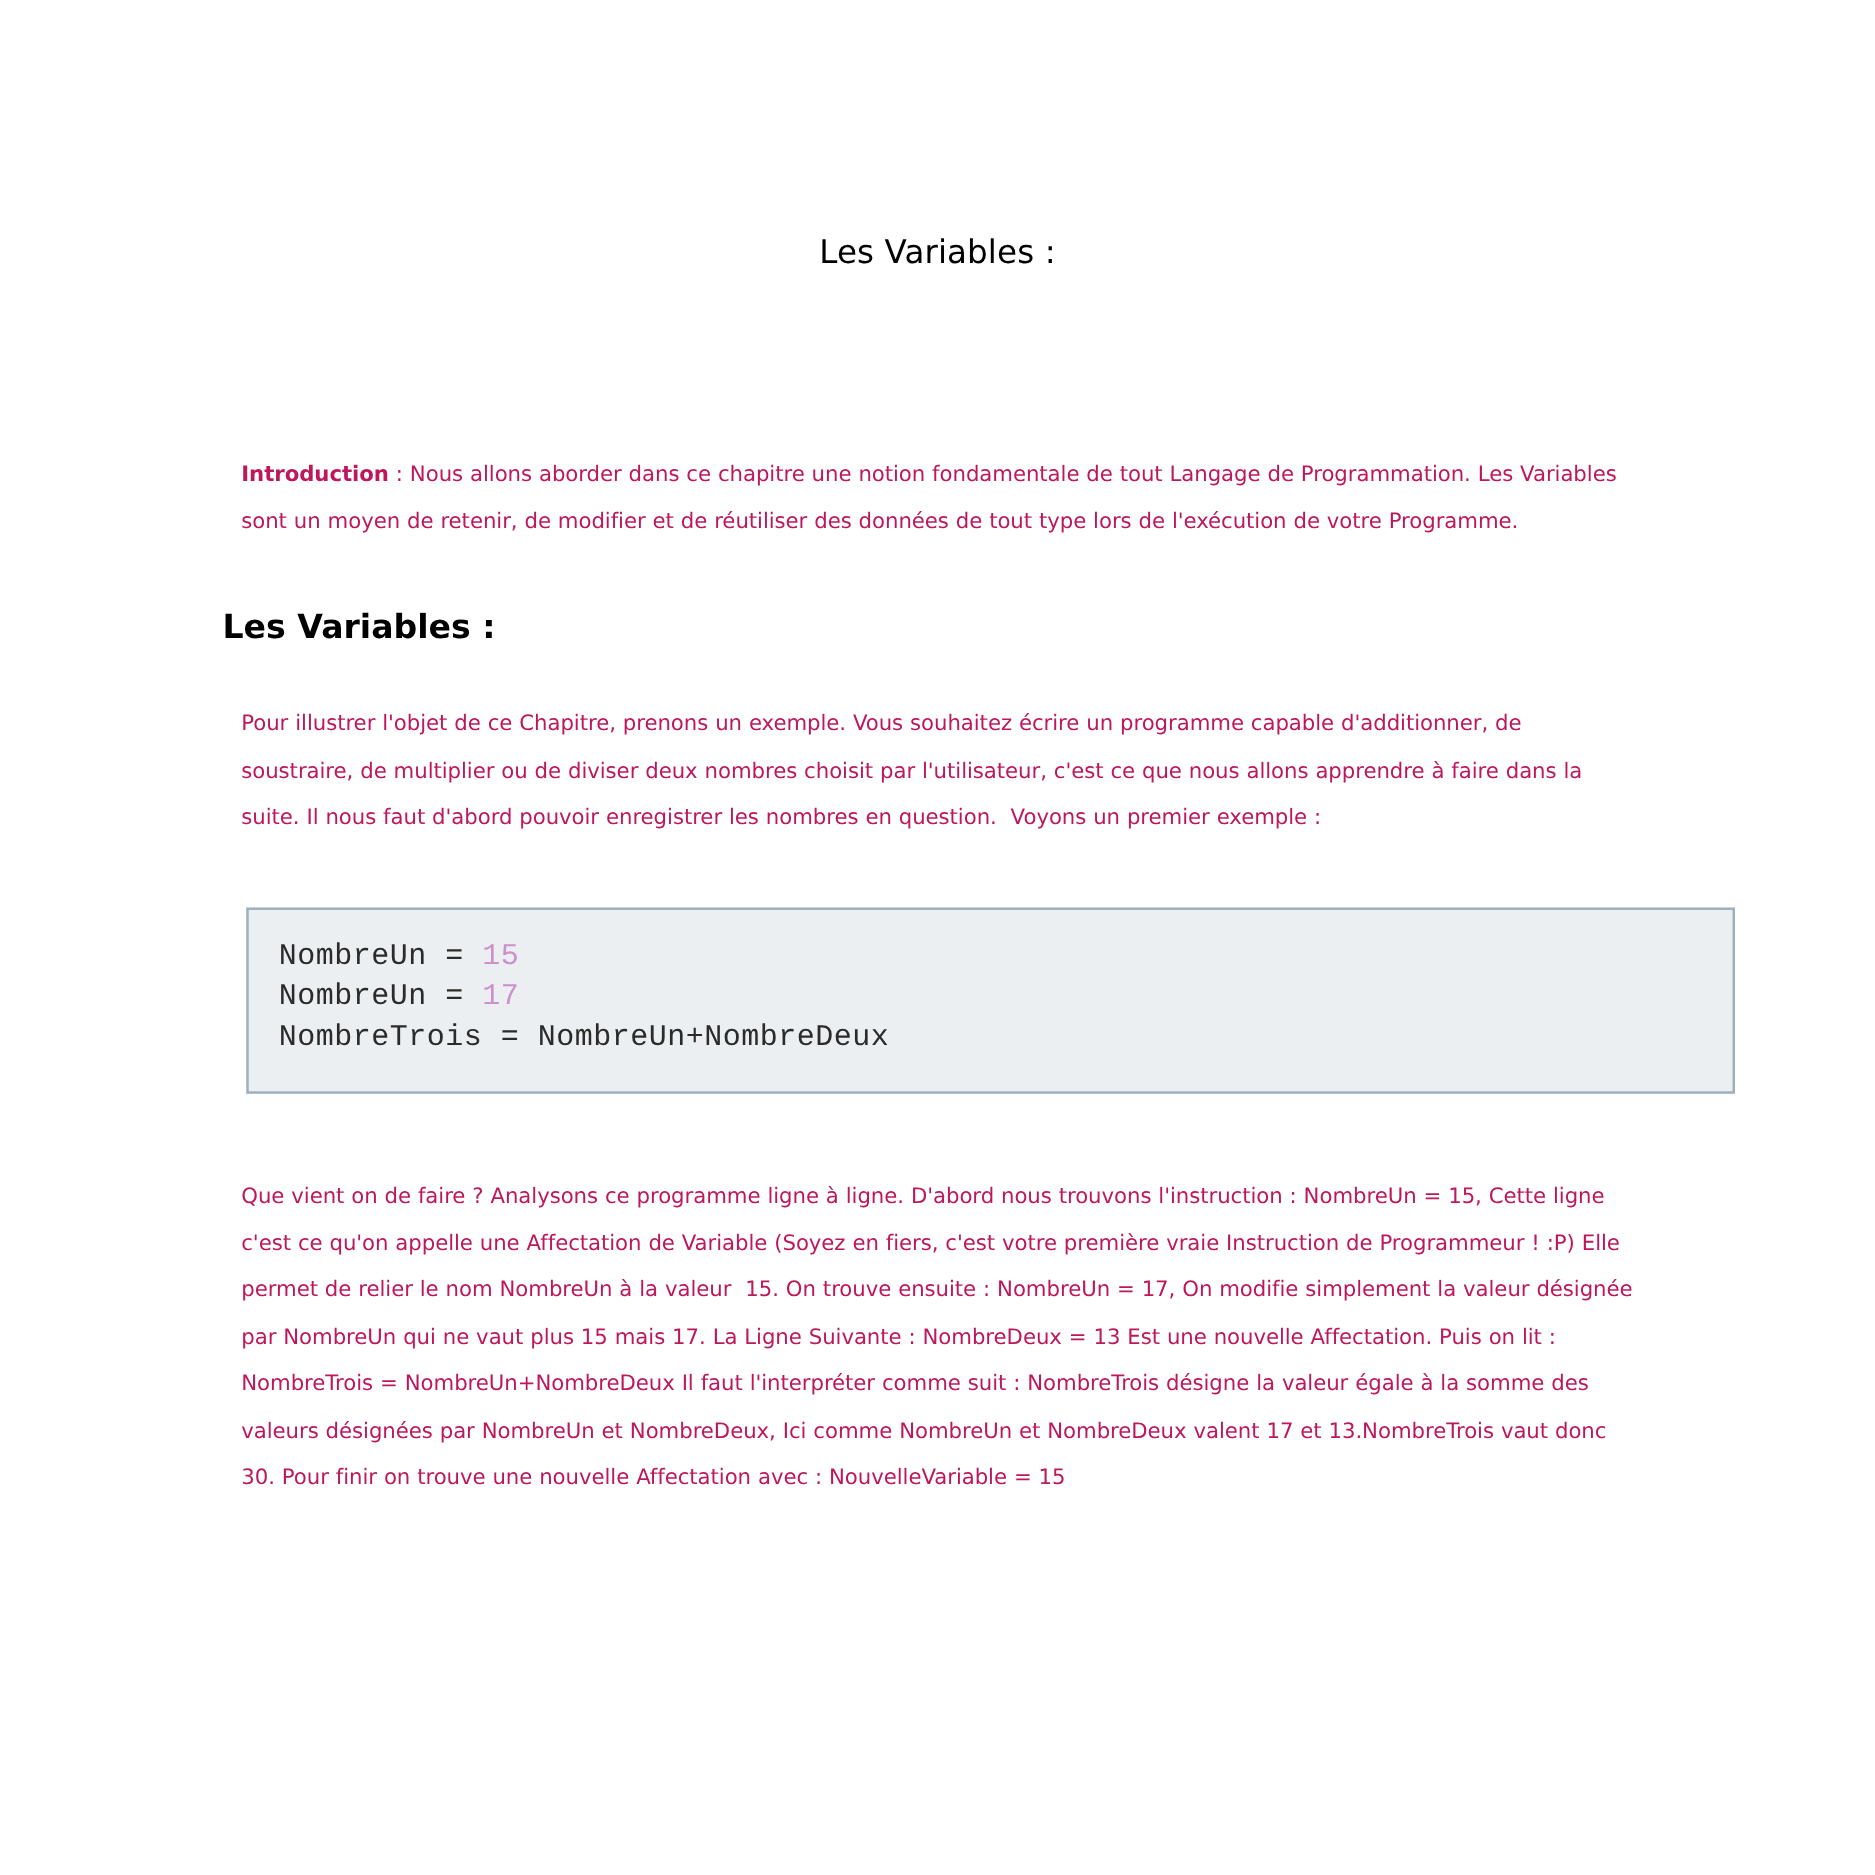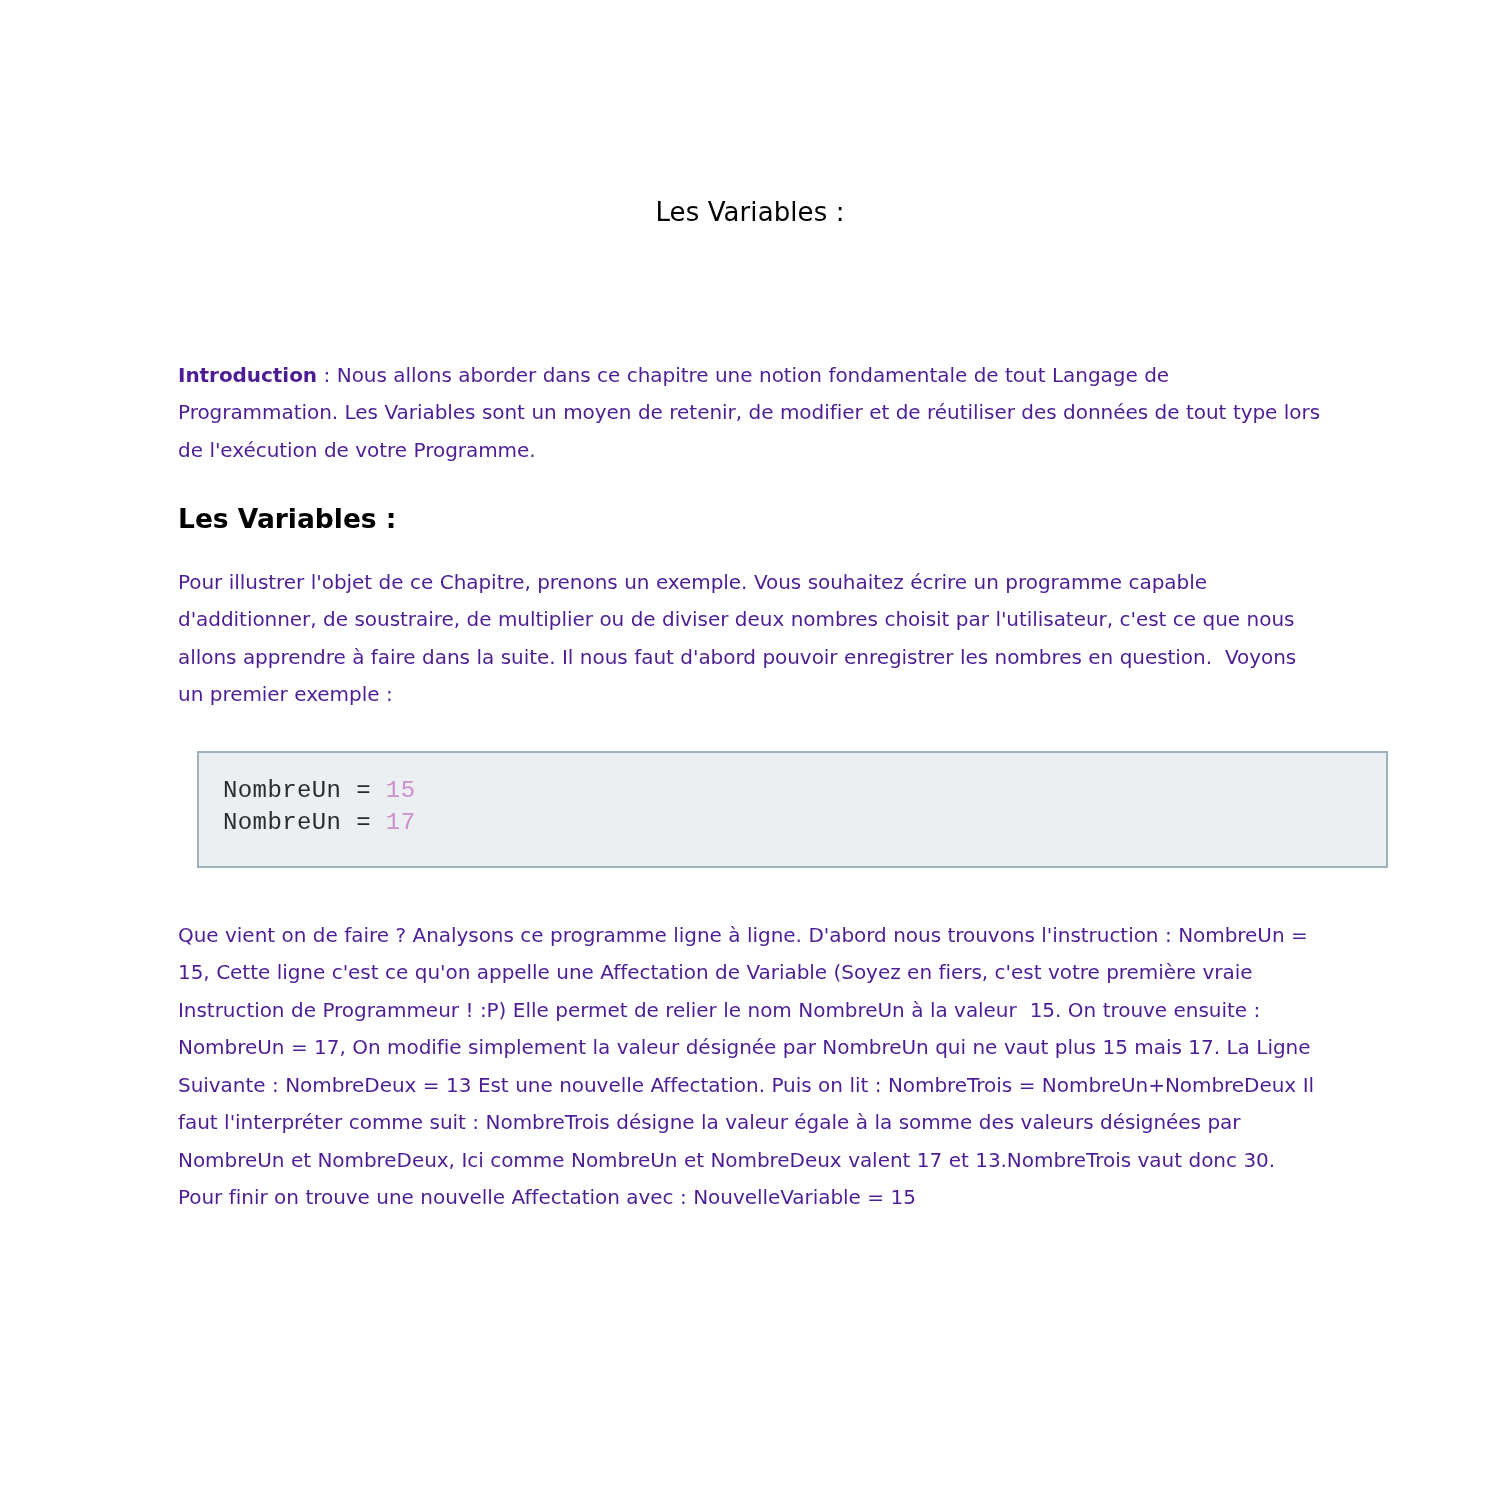--- a/index.html
+++ b/index.html
@@ -22,42 +22,42 @@
     width: 1500px;
     height: 1500px;
     background: #ffffff;
     box-sizing: border-box;
     overflow: hidden;
   }
 
   .content {
     position: absolute;
     left: 178px;
-    top: 18px;
+    top: 8px;
     width: 1144px;
   }
 
   
   .doc-title {
     text-align: center;
     font-size: 26px;
     font-weight: 400;
     line-height: 1.3;
     margin: 0;
     padding-top: 178px;
     letter-spacing: 0.1px;
     color: #000;
   }
 
   
   .para {
-    font-size: 20px;
+    font-size: 17px;
     line-height: 37.5px;
-    margin: 0;
-    color: #4c1d95;
+    margin: 15px;
+    color: #be185d;
     letter-spacing: -0.05px;
     word-spacing: 0.2px;
     text-align: left;
     white-space: pre-wrap;
   }
 
   .para strong,
   .section-heading {
     font-weight: 700;
   }
@@ -113,20 +113,21 @@
 
     <div class="spacer-b"></div>
 
     <p class="para">Pour illustrer l'objet de ce Chapitre, prenons un exemple. Vous souhaitez écrire un programme capable d'additionner, de soustraire, de multiplier ou de diviser deux nombres choisit par l'utilisateur, c'est ce que nous allons apprendre à faire dans la suite. Il nous faut d'abord pouvoir enregistrer les nombres en question.  Voyons un premier exemple :</p>
 
     <div class="spacer-c"></div>
 
     <div class="code-block">
       <div class="code-line"><span>NombreUn = </span><span class="num">15</span></div>
       <div class="code-line"><span>NombreUn = </span><span class="num">17</span></div>
+      <div class="code-line"><span>NombreTrois = NombreUn+NombreDeux</span><span class="num"></span></div>
     </div>
 
     <div class="spacer-d"></div>
 
     <p class="para">Que vient on de faire ? Analysons ce programme ligne à ligne. D'abord nous trouvons l'instruction : NombreUn = 15, Cette ligne c'est ce qu'on appelle une Affectation de Variable (Soyez en fiers, c'est votre première vraie Instruction de Programmeur ! :P) Elle permet de relier le nom NombreUn à la valeur  15. On trouve ensuite : NombreUn = 17, On modifie simplement la valeur désignée par NombreUn qui ne vaut plus 15 mais 17. La Ligne Suivante : NombreDeux = 13 Est une nouvelle Affectation. Puis on lit : NombreTrois = NombreUn+NombreDeux Il faut l'interpréter comme suit : NombreTrois désigne la valeur égale à la somme des valeurs désignées par NombreUn et NombreDeux, Ici comme NombreUn et NombreDeux valent 17 et 13.NombreTrois vaut donc 30. Pour finir on trouve une nouvelle Affectation avec : NouvelleVariable = 15</p>
 
     <div class="spacer-e"></div>
 
   </div>
 </div>

